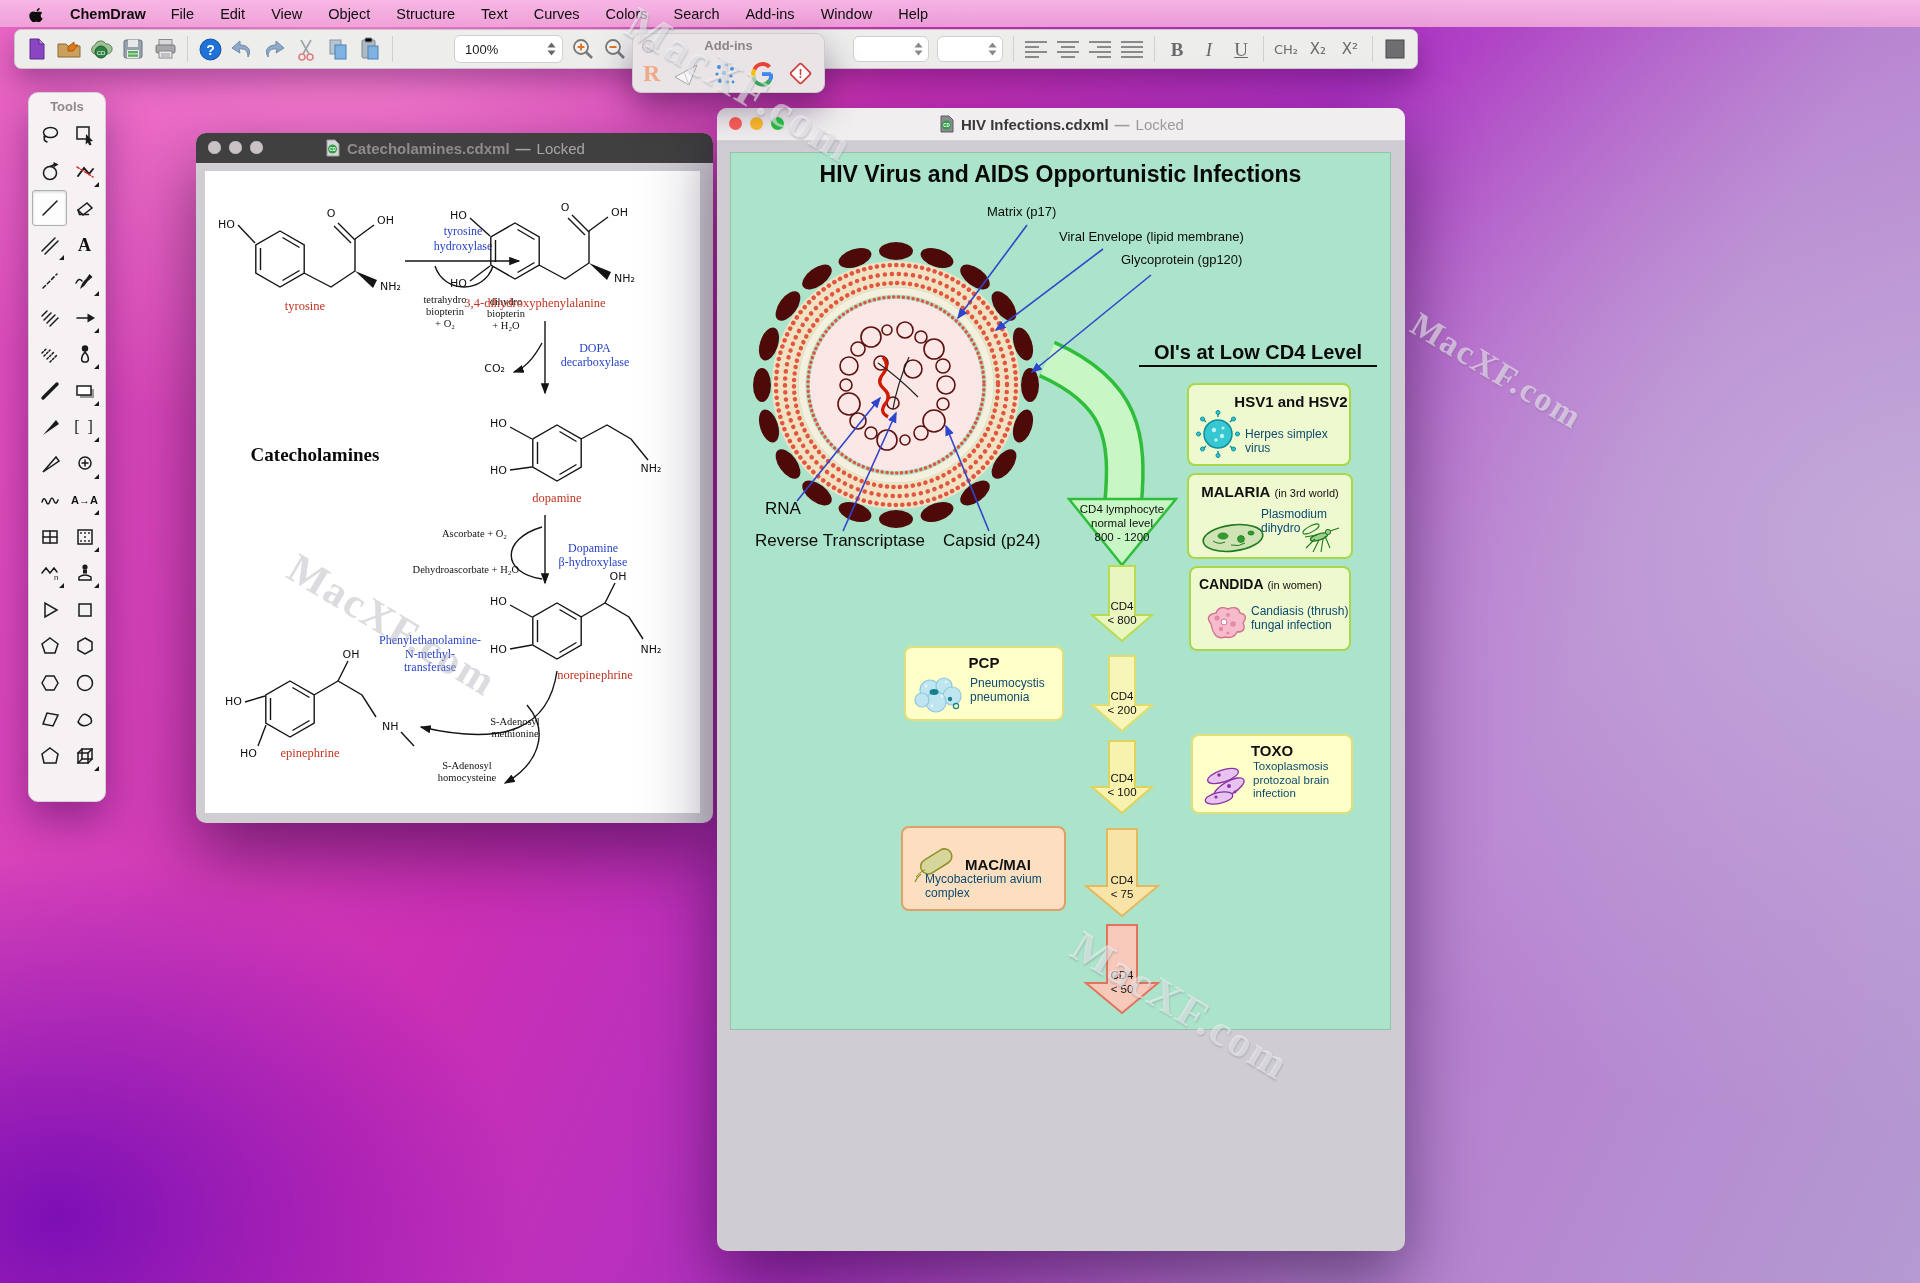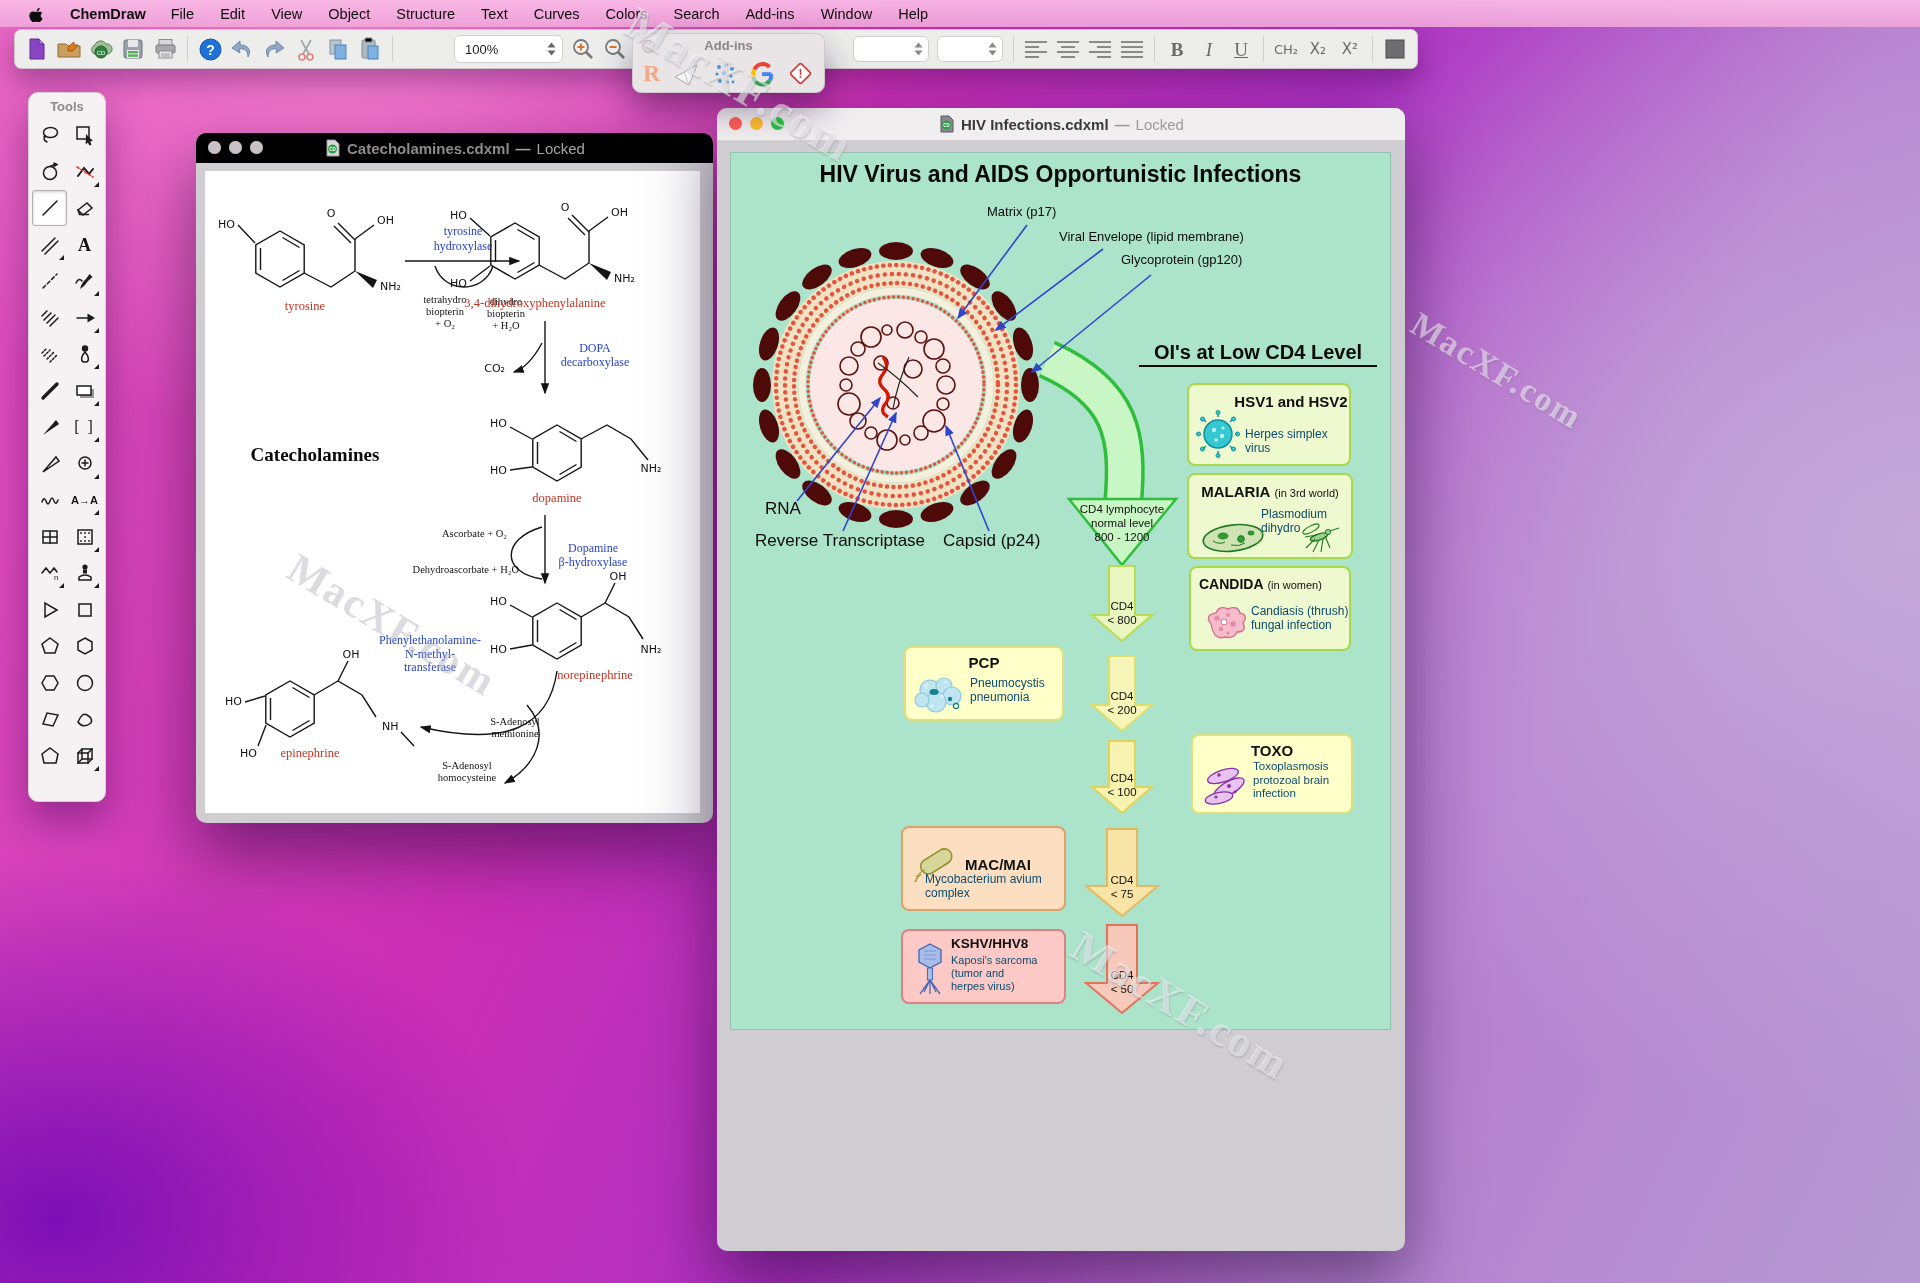--- a/index.html
+++ b/index.html
@@ -63,21 +63,21 @@
   .window{position:absolute;border-radius:10px;box-shadow:0 30px 70px rgba(20,0,40,.5);overflow:hidden;}
   .titlebar{height:30px;position:relative;border-bottom:1px solid #d6d1d5;}
   .lights{position:absolute;left:12px;top:8px;display:flex;gap:8px;}
   .light{width:13px;height:13px;border-radius:50%;}
   .l-gray{background:#c9c3c7;box-shadow:inset 0 0 0 .5px #b3adb1;}
   .l-red{background:#ff5f57;} .l-yel{background:#febc2e;} .l-grn{background:#28c840;}
   .wtitle{position:absolute;inset:0;display:flex;align-items:center;justify-content:center;
     gap:6px;font-size:15px;font-weight:bold;}
   .wtitle .locked{font-weight:normal;}
   .cat-window{left:196px;top:133px;width:517px;height:690px;background:#d0cdd3;z-index:3;}
-  .cat-window .titlebar{background:#000000;}
+  .cat-window .titlebar{background:#404040;}
   .cat-window .wtitle{color:#908a8e;}
   .cat-window .locked,.cat-window .dash{color:#a9a4a8;}
   .hiv-window{left:717px;top:108px;width:688px;height:1143px;background:#cfccd2;z-index:4;}
   .hiv-window .titlebar{background:#f1eef0;height:32px;}
   .hiv-window .wtitle{color:#39393b;}
   .hiv-window .locked,.hiv-window .dash{color:#9d989c;}
   .cat-page{position:absolute;left:9px;top:38px;width:495px;height:642px;background:#ffffff;overflow:hidden;}
   .hiv-canvas{position:absolute;left:13px;top:44px;width:661px;height:878px;
     background:#ace4cb;border:1px solid #93c3ab;box-sizing:border-box;overflow:hidden;}
   
@@ -906,34 +906,20 @@
           <rect x="8" y="18" width="34" height="15" rx="7.5" fill="#d6d69a" stroke="#8f8f28" stroke-width="1.5" transform="rotate(-32 25 25)"></rect>
           <path d="M10,38 q-4,3 -6,8" fill="none" stroke="#8f8f28" stroke-width="1.4"></path>
           <path d="M14,34 q-6,2 -9,7" fill="none" stroke="#8f8f28" stroke-width="1"></path>
         </svg>
         <div class="bs" style="left:22px;top:44px;width:126px;">
           <div>Mycobacterium avium</div>
           <div>complex</div>
         </div>
       </div>
 
-      <div class="obox bg-pink" style="left:170px;top:776px;width:165px;height:75px;">
-        <div class="bt" style="left:48px;top:5px;font-size:13.5px;">KSHV/HHV8</div>
-        <svg class="bicon" style="left:10px;top:11px;" width="34" height="55" viewBox="0 0 34 55">
-          <polygon points="17,2 28,8 28,20 17,26 6,20 6,8" fill="#a8bce8" stroke="#4a68b8" stroke-width="1.4"></polygon>
-          <path d="M11,9 h12 M11,13 h12 M11,17 h12" stroke="#7f96d4" stroke-width="1"></path>
-          <rect x="14.5" y="26" width="5" height="12" fill="#a8bce8" stroke="#4a68b8"></rect>
-          <path d="M17,38 L7,52 M17,38 L27,52 M17,38 L17,52 M17,38 L11,50 M17,38 L23,50" stroke="#4a68b8" stroke-width="1.3" fill="none"></path>
-        </svg>
-        <div class="bs" style="left:48px;top:23px;width:110px;font-size:11px;">
-          <div>Kaposi's sarcoma</div>
-          <div>(tumor and</div>
-          <div>herpes virus)</div>
-        </div>
-      </div>
 
     </div>
   </div>
 
   <div class="addins">
     <span class="closec"></span>
     <div class="ttl">Add-ins</div>
     <div class="icons">
       <span class="rletter">R</span>
       <svg width="30" height="26" viewBox="0 0 30 26">

